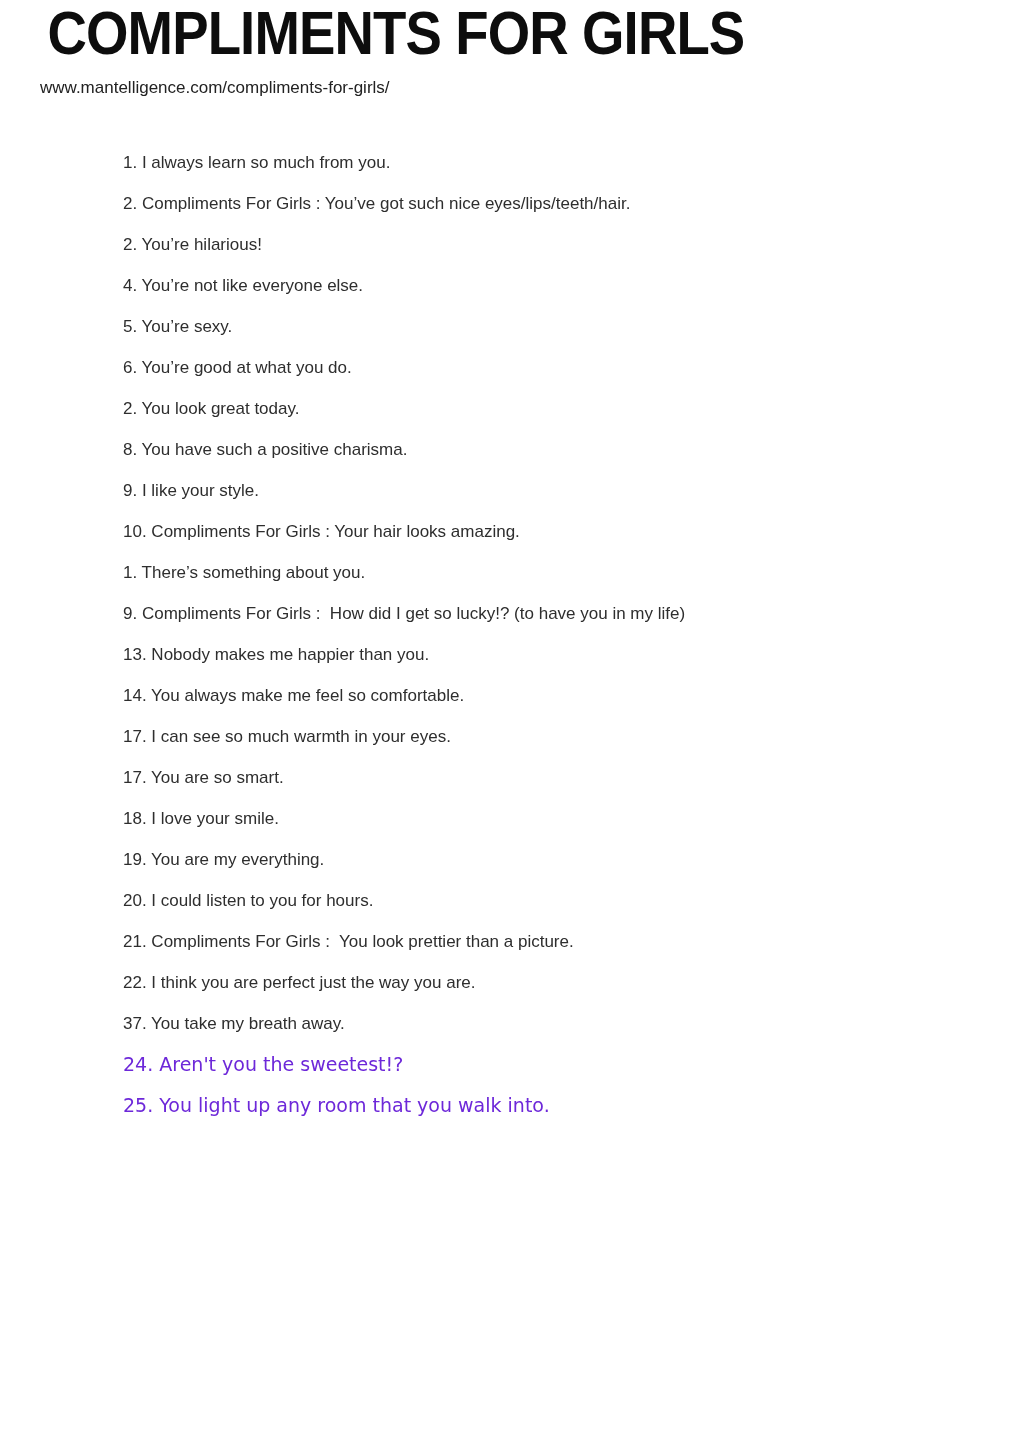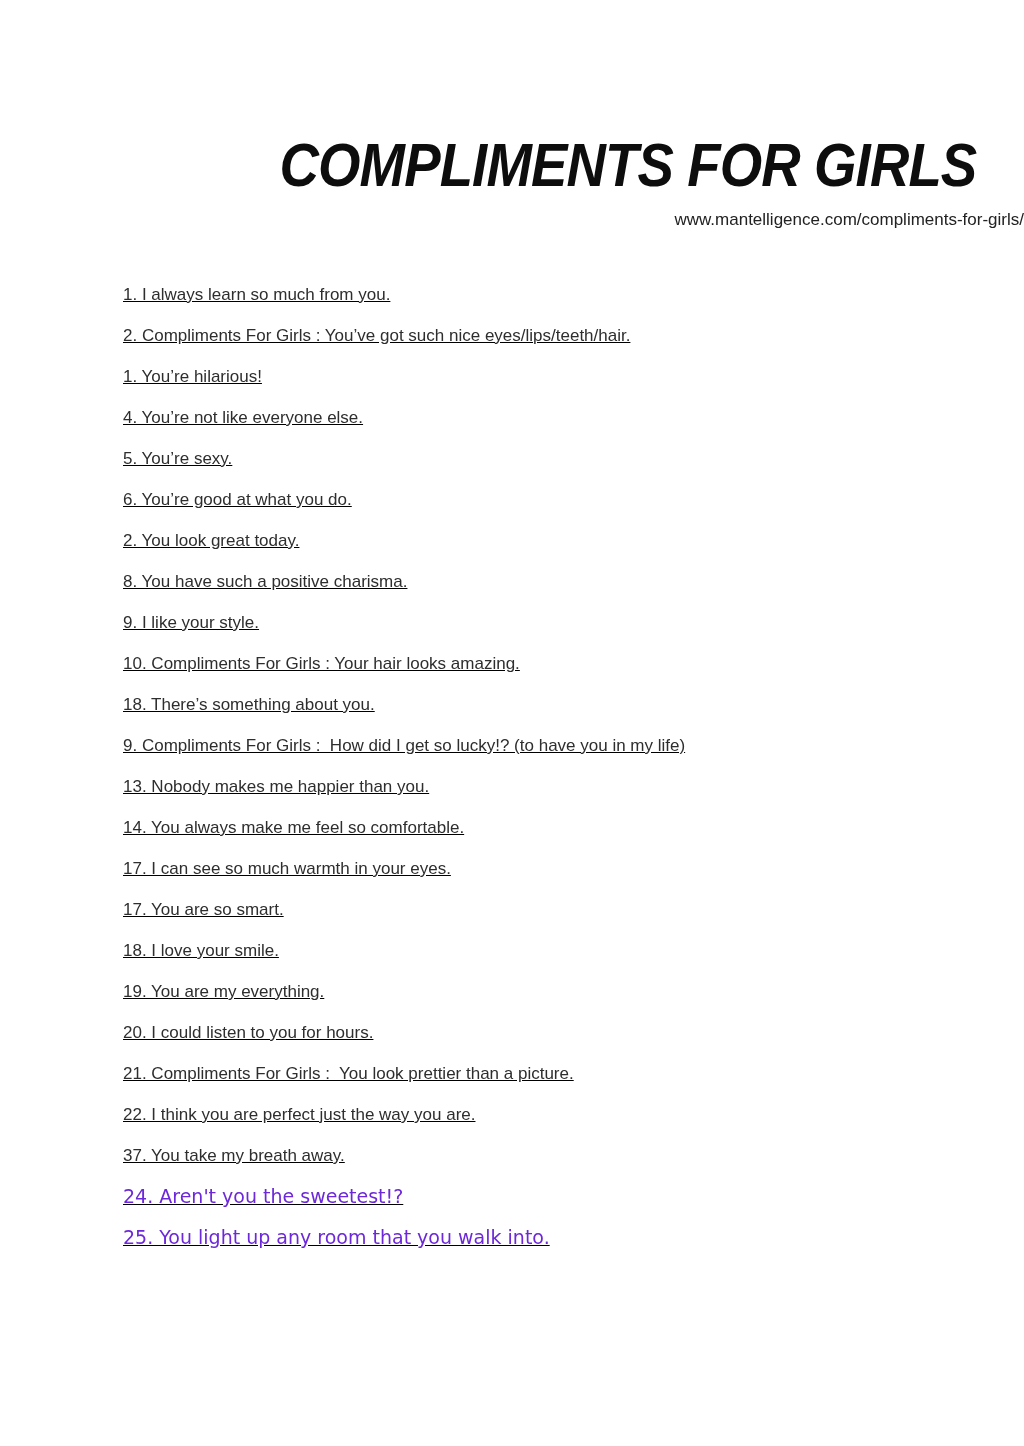--- a/index.html
+++ b/index.html
@@ -6,49 +6,46 @@
   html, body { background: #ffffff; }
   .page {
     position: relative;
     width: 1024px;
     height: 1446px;
     background: #ffffff;
     overflow: hidden;
     font-family: "Liberation Sans", sans-serif;
   }
   .title-wrap {
-    padding-top: 132px;
-    text-align: right;
+    text-align: left;
     white-space: nowrap;
-    font-style: italic;
   }
   .doc-title {
     display: inline-block;
     font-family: "Liberation Sans", sans-serif;
     font-weight: 800;
     font-size: 62px;
     line-height: 66px;
     letter-spacing: -1px;
     color: #0d0d0d;
     transform: scaleX(0.88);
     transform-origin: center;
   }
   .doc-url {
     margin-top: 12px;
-    text-align: right;
+    text-align: left;
     font-size: 17px;
     line-height: 20px;
     color: #222222;
     padding-left: 40px;
   }
   .list {
     margin-top: 44px;
     padding-left: 123px;
     padding-right: 80px;
-    text-decoration: underline;
   }
   .list-item {
     font-size: 17px;
     line-height: 41px;
     height: 41px;
     color: #2e2e2e;
     white-space: pre-wrap;
   }
   .list-item.alt-font {
     font-family: "DejaVu Sans", sans-serif;
@@ -63,29 +60,29 @@
 
   <div class="title-wrap">
     <h1 class="doc-title">COMPLIMENTS FOR GIRLS</h1>
   </div>
 
   <div class="doc-url">www.mantelligence.com/compliments-for-girls/</div>
 
   <div class="list">
     <p class="list-item">1. I always learn so much from you.</p>
     <p class="list-item">2. Compliments For Girls : You’ve got such nice eyes/lips/teeth/hair.</p>
-    <p class="list-item">1. You’re hilarious!</p>
+    <p class="list-item">2. You’re hilarious!</p>
     <p class="list-item">4. You’re not like everyone else.</p>
     <p class="list-item">5. You’re sexy.</p>
     <p class="list-item">6. You’re good at what you do.</p>
     <p class="list-item">2. You look great today.</p>
     <p class="list-item">8. You have such a positive charisma.</p>
     <p class="list-item">9. I like your style.</p>
     <p class="list-item">10. Compliments For Girls : Your hair looks amazing.</p>
-    <p class="list-item">18. There’s something about you.</p>
+    <p class="list-item">1. There’s something about you.</p>
     <p class="list-item">9. Compliments For Girls :  How did I get so lucky!? (to have you in my life)</p>
     <p class="list-item">13. Nobody makes me happier than you.</p>
     <p class="list-item">14. You always make me feel so comfortable.</p>
     <p class="list-item">17. I can see so much warmth in your eyes.</p>
     <p class="list-item">17. You are so smart.</p>
     <p class="list-item">18. I love your smile.</p>
     <p class="list-item">19. You are my everything.</p>
     <p class="list-item">20. I could listen to you for hours.</p>
     <p class="list-item">21. Compliments For Girls :  You look prettier than a picture.</p>
     <p class="list-item">22. I think you are perfect just the way you are.</p>

